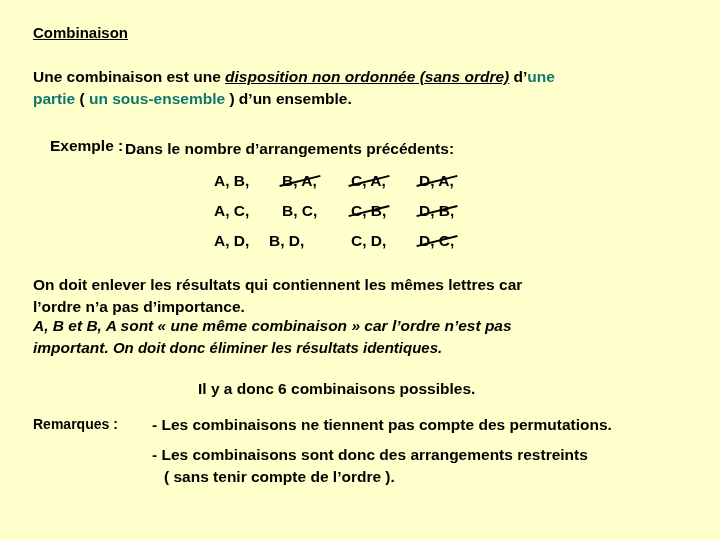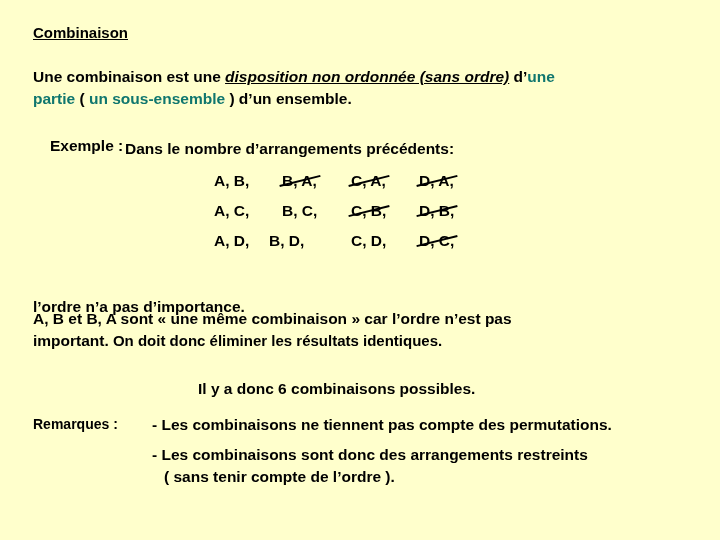--- a/index.html
+++ b/index.html
@@ -24,21 +24,21 @@
     .cell { position: absolute; top: 0; display: inline-block; }
     .cell.struck { position: absolute; }
     .cell.struck::after {
       content: ""; position: absolute;
       left: -3px; right: -4px; top: 8px;
       border-top: 2px solid #000;
       transform: rotate(-14deg);
       transform-origin: center;
     }
     .p1 { left: 33px; top: 274px; font-size: 15.5px; line-height: 22px; }
-    .p2 { left: 33px; top: 308px; font-size: 15.5px; line-height: 22px; }
+    .p2 { left: 33px; top: 315px; font-size: 15.5px; line-height: 22px; font-style: italic; }
     .p2 .sub { font-size: 15px; text-align: center; }
     .conclusion { left: 198px; top: 380px; font-size: 15.5px; }
     .rem-label { left: 33px; top: 416px; font-size: 14px; }
     .rem1 { left: 152px; top: 416px; font-size: 15.5px; }
     .rem2 { left: 152px; top: 444px; font-size: 15.5px; line-height: 22px; }
   </style>
 </head>
 <body>
 
 <div class="abs title">Combinaison</div>
@@ -66,21 +66,21 @@
   </div>
   <div class="row">
     <span class="cell" style="left:0">A, D,</span>
     <span class="cell" style="left:55px">B, D,</span>
     <span class="cell" style="left:137px">C, D,</span>
     <span class="cell struck" style="left:205px">D, C,</span>
   </div>
 </div>
 
 <div class="abs p1">
-  <br>
+  <span>On doit enlever les résultats qui contiennent les mêmes lettres car</span><br>
   <span>l’ordre n’a pas d’importance.</span>
 </div>
 
 <div class="abs p2">
   <span>A, B et B, A sont « une même combinaison » car l’ordre n’est pas</span><br>
   <span>important.</span><span class="sub"> On doit donc éliminer les résultats identiques.</span>
 </div>
 
 <div class="abs conclusion">Il y a donc 6 combinaisons possibles.</div>
 

